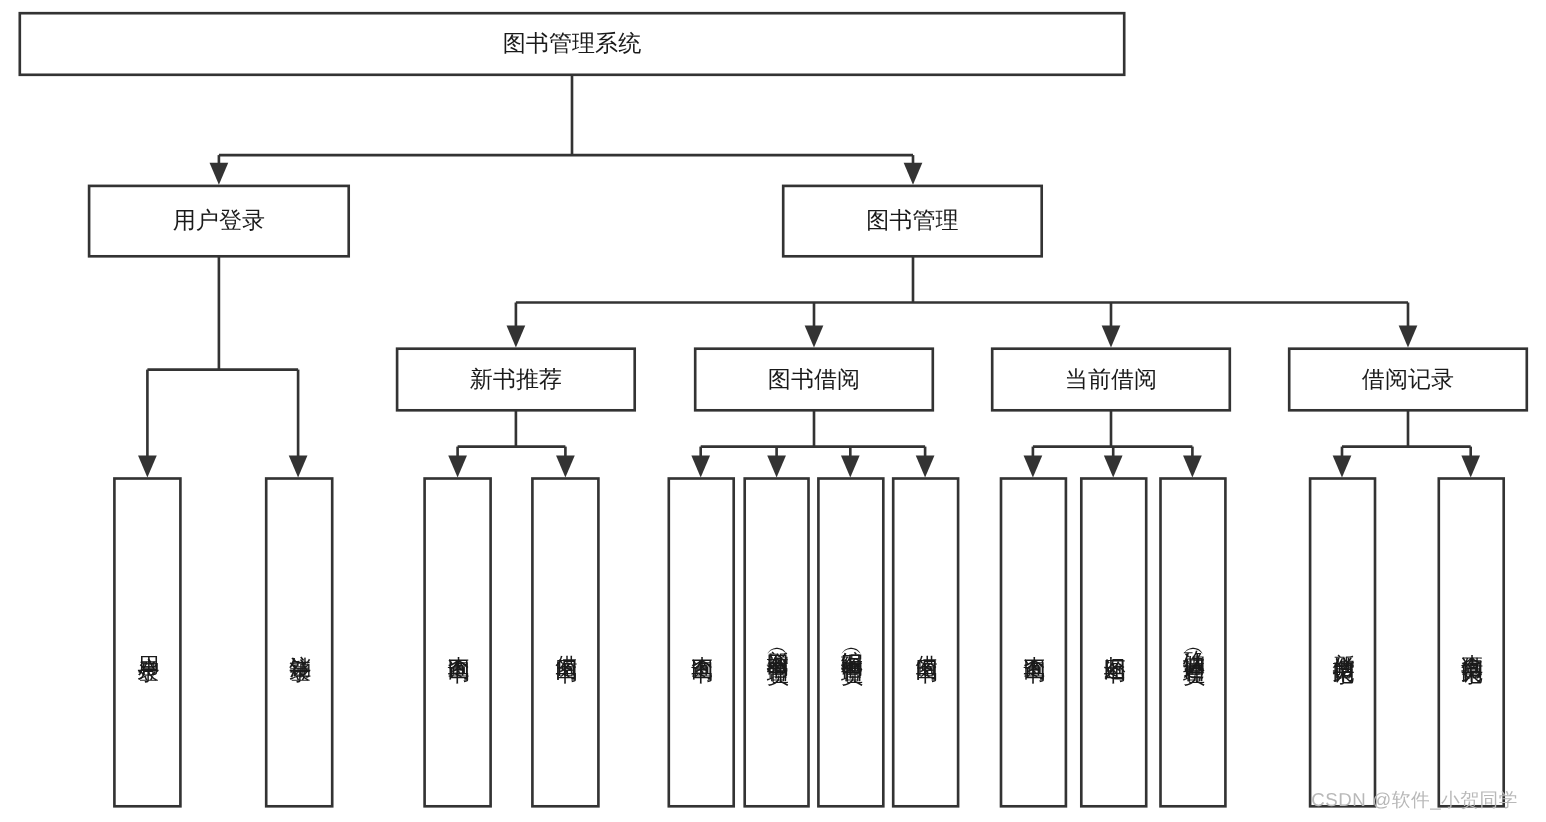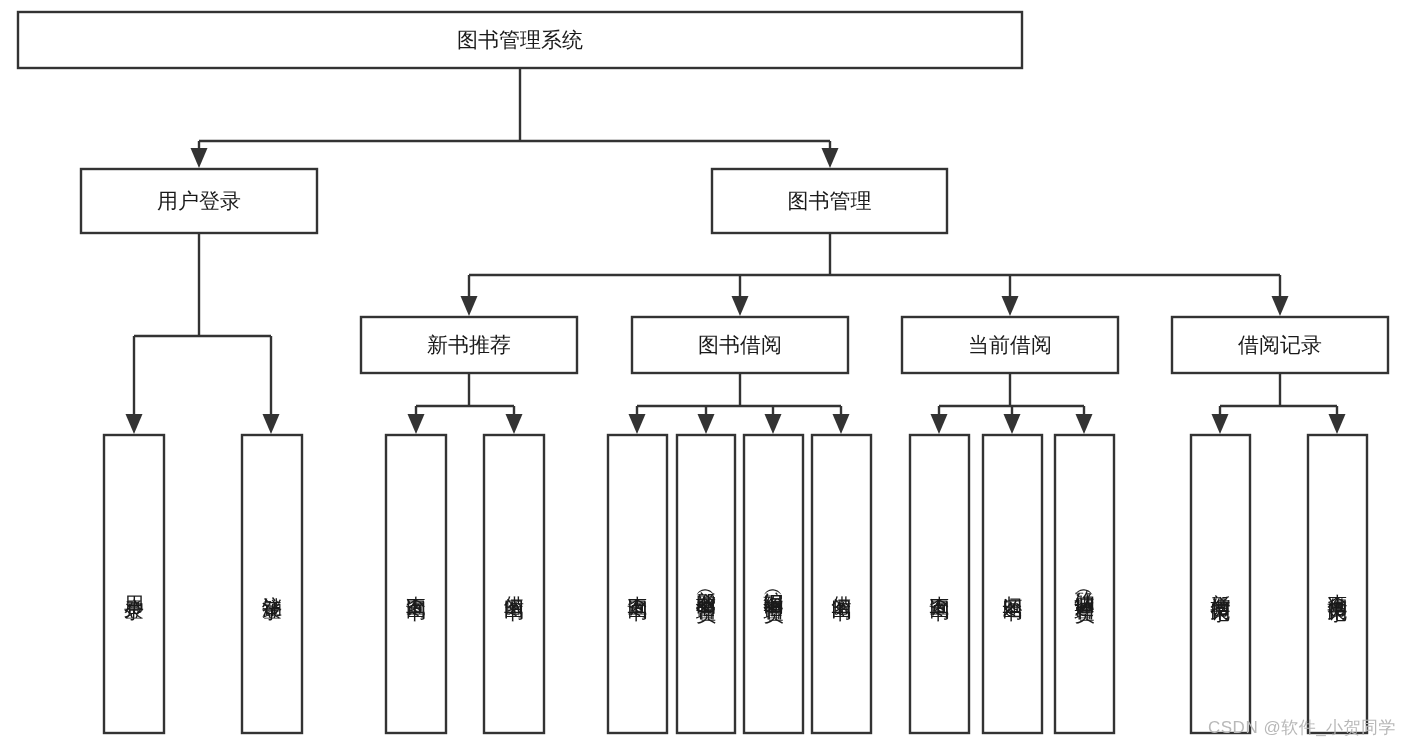--- a/index.html
+++ b/index.html
@@ -65,21 +65,20 @@
     box-sizing: border-box;
     pointer-events: none;
   }
   .watermark {
     position: absolute;
     font-family: "Liberation Sans", "DejaVu Sans", sans-serif;
     font-size: 17px;
     color: #b8b8b8;
     white-space: nowrap;
     letter-spacing: 0.5px;
-    padding-left: 16px;
   }
 </style>
 </head>
 <body>
 
 <div id="diagram-root">
   <svg class="canvas" viewBox="0 0 1405 747">
     <g id="connector-layer">
         <path d="M 520 68 L 520 141" class="edge-line"></path>
         <path d="M 199 141 L 830 141" class="edge-line"></path>

